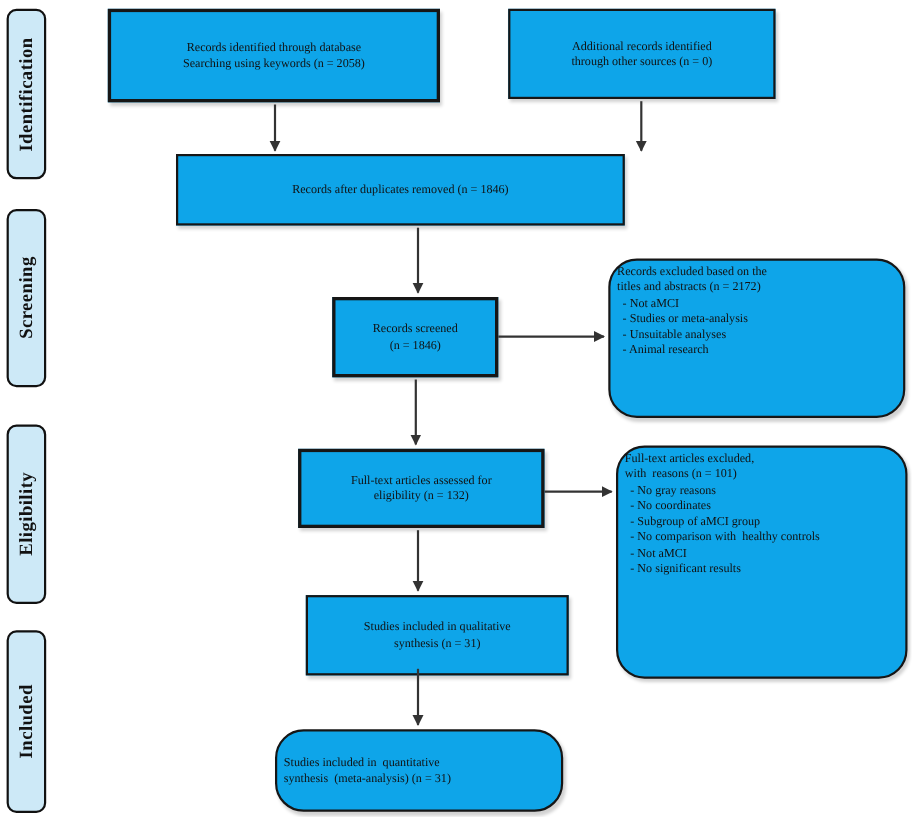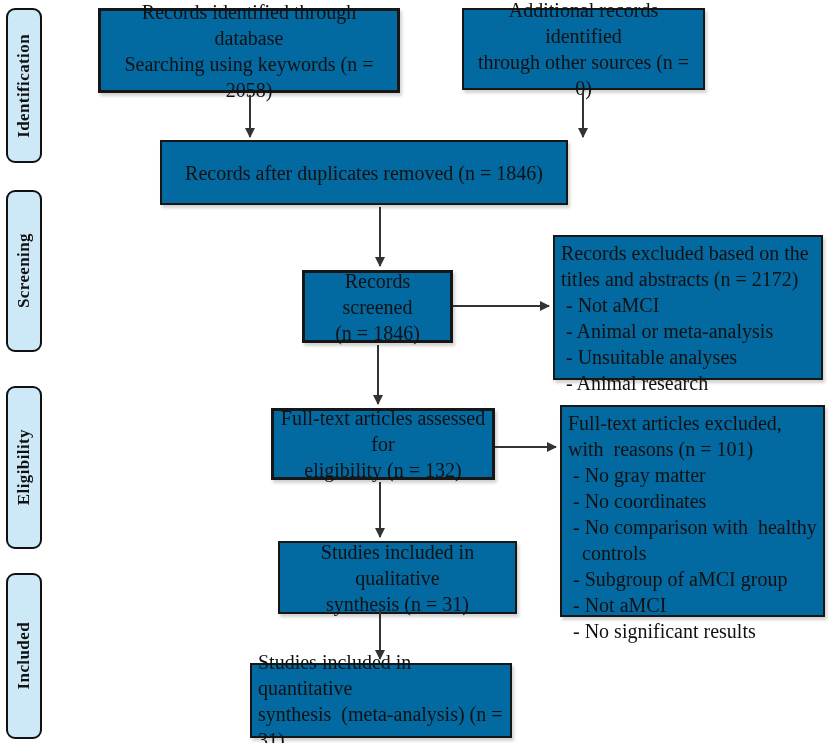--- a/index.html
+++ b/index.html
@@ -31,34 +31,34 @@
     transform: rotate(180deg);
     font-weight: bold;
     font-size: 17px;
     letter-spacing: 0.4px;
     white-space: nowrap;
   }
 
   
   .fbox {
     position: absolute;
-    background: #0369a1;
+    background: #0ea5e9;
     border: 2.5px solid #161616;
     box-sizing: border-box;
     box-shadow: 2px 3px 3px rgba(0,0,0,0.18);
     display: flex;
     flex-direction: column;
     justify-content: center;
-    font-size: 20px;
+    font-size: 11px;
     line-height: 1.3;
   }
   .fbox.thick { border-width: 3px; }
   .fbox .lines > div { white-space: pre-wrap; }
   .fbox.center { text-align: center; padding: 2px 4px; }
-  .fbox.left   { text-align: left; padding: 3px 5px 3px 6px; }
+  .fbox.left   { text-align: left; padding: 3px 5px 3px 6px; border-radius: 26px; }
   .items > div {
     white-space: pre-wrap;
     padding-left: 14px;
     text-indent: -9px;
   }
 
   
   #arrows {
     position: absolute;
     top: 0; left: 0;
@@ -112,43 +112,43 @@
       </div>
   </div>
 
   <div class="fbox left" style="left:553px;top:235px;width:270px;height:145px;justify-content:flex-start;">
     <div class="lines">
         <div>Records excluded based on the</div>
         <div>titles and abstracts (n = 2172)</div>
       </div>
     <div class="items">
         <div>- Not aMCI</div>
-        <div>- Animal or meta-analysis</div>
+        <div>- Studies or meta-analysis</div>
         <div>- Unsuitable analyses</div>
         <div>- Animal research</div>
       </div>
   </div>
 
   <div class="fbox center thick" style="left:271px;top:408px;width:224px;height:72px;">
     <div class="lines">
         <div>Full-text articles assessed for</div>
         <div>eligibility (n = 132)</div>
       </div>
   </div>
 
   <div class="fbox left" style="left:560px;top:405px;width:265px;height:212px;justify-content:flex-start;">
     <div class="lines">
         <div>Full-text articles excluded,</div>
         <div>with  reasons (n = 101)</div>
       </div>
     <div class="items">
-        <div>- No gray matter</div>
+        <div>- No gray reasons</div>
         <div>- No coordinates</div>
+        <div>- Subgroup of aMCI group</div>
         <div>- No comparison with  healthy controls</div>
-        <div>- Subgroup of aMCI group</div>
         <div>- Not aMCI</div>
         <div>- No significant results</div>
       </div>
   </div>
 
   <div class="fbox center" style="left:278px;top:541px;width:239px;height:73px;">
     <div class="lines">
         <div>Studies included in qualitative</div>
         <div>synthesis (n = 31)</div>
       </div>

